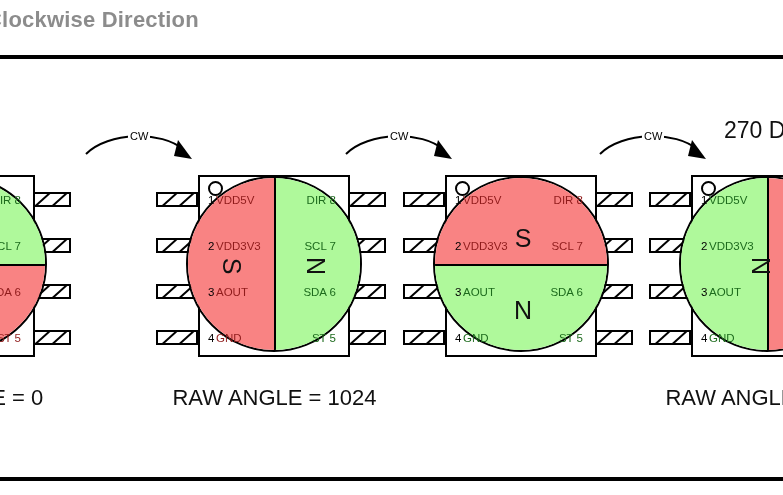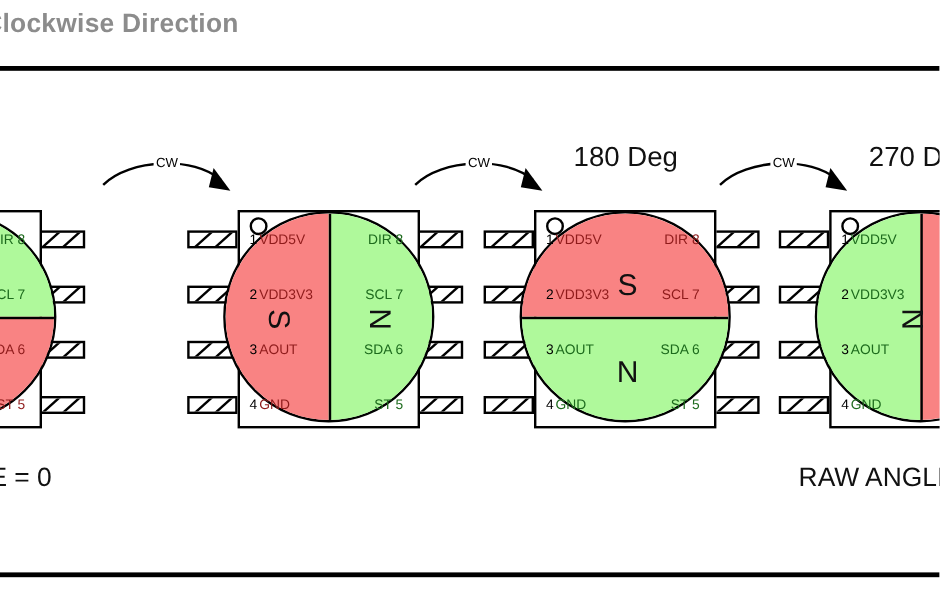--- a/index.html
+++ b/index.html
@@ -144,20 +144,21 @@
 
   <div class="cw" style="left:84px;">
     <svg width="118" height="40" viewBox="0 0 118 40">
       <path d="M2,28 C24,6 78,4 100,24" stroke="#000" stroke-width="2" fill="none"></path>
       <polygon points="94,14 108,33 90,30" fill="#000"></polygon>
     </svg>
     <span class="cwtext">CW</span>
   </div>
 
   <div class="dgroup" style="left:162px;">
+    <div class="raw-label">RAW ANGLE = 1024</div>
 
     <div class="pin" style="left:-6px;top:192px;">
         <i class="a"></i>
         <i class="b"></i>
       </div>
     <div class="pin" style="left:-6px;top:238px;">
         <i class="a"></i>
         <i class="b"></i>
       </div>
     <div class="pin" style="left:-6px;top:284px;">
@@ -215,21 +216,20 @@
 
   <div class="cw" style="left:344px;">
     <svg width="118" height="40" viewBox="0 0 118 40">
       <path d="M2,28 C24,6 78,4 100,24" stroke="#000" stroke-width="2" fill="none"></path>
       <polygon points="94,14 108,33 90,30" fill="#000"></polygon>
     </svg>
     <span class="cwtext">CW</span>
   </div>
 
   <div class="dgroup" style="left:409px;">
-    <div class="deg-label">180 Deg</div>
 
     <div class="pin" style="left:-6px;top:192px;">
         <i class="a"></i>
         <i class="b"></i>
       </div>
     <div class="pin" style="left:-6px;top:238px;">
         <i class="a"></i>
         <i class="b"></i>
       </div>
     <div class="pin" style="left:-6px;top:284px;">

